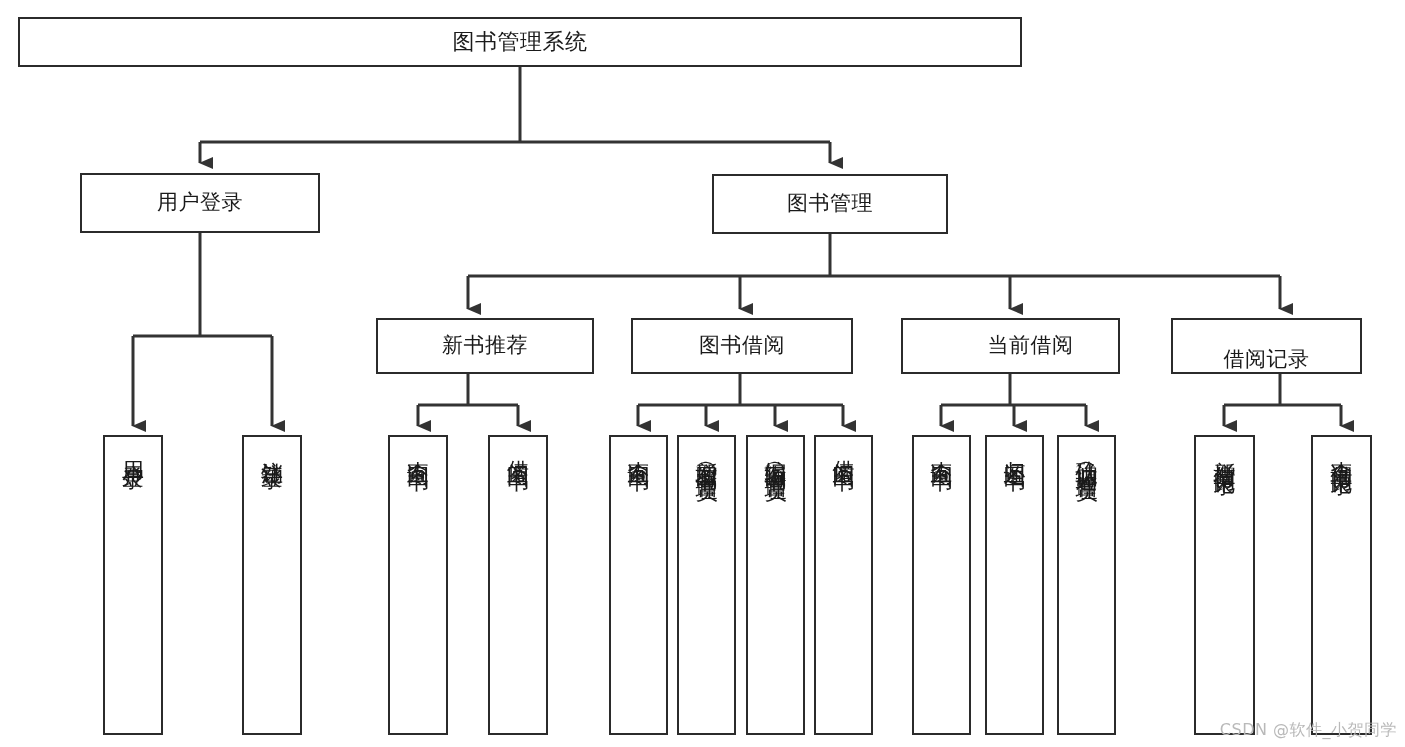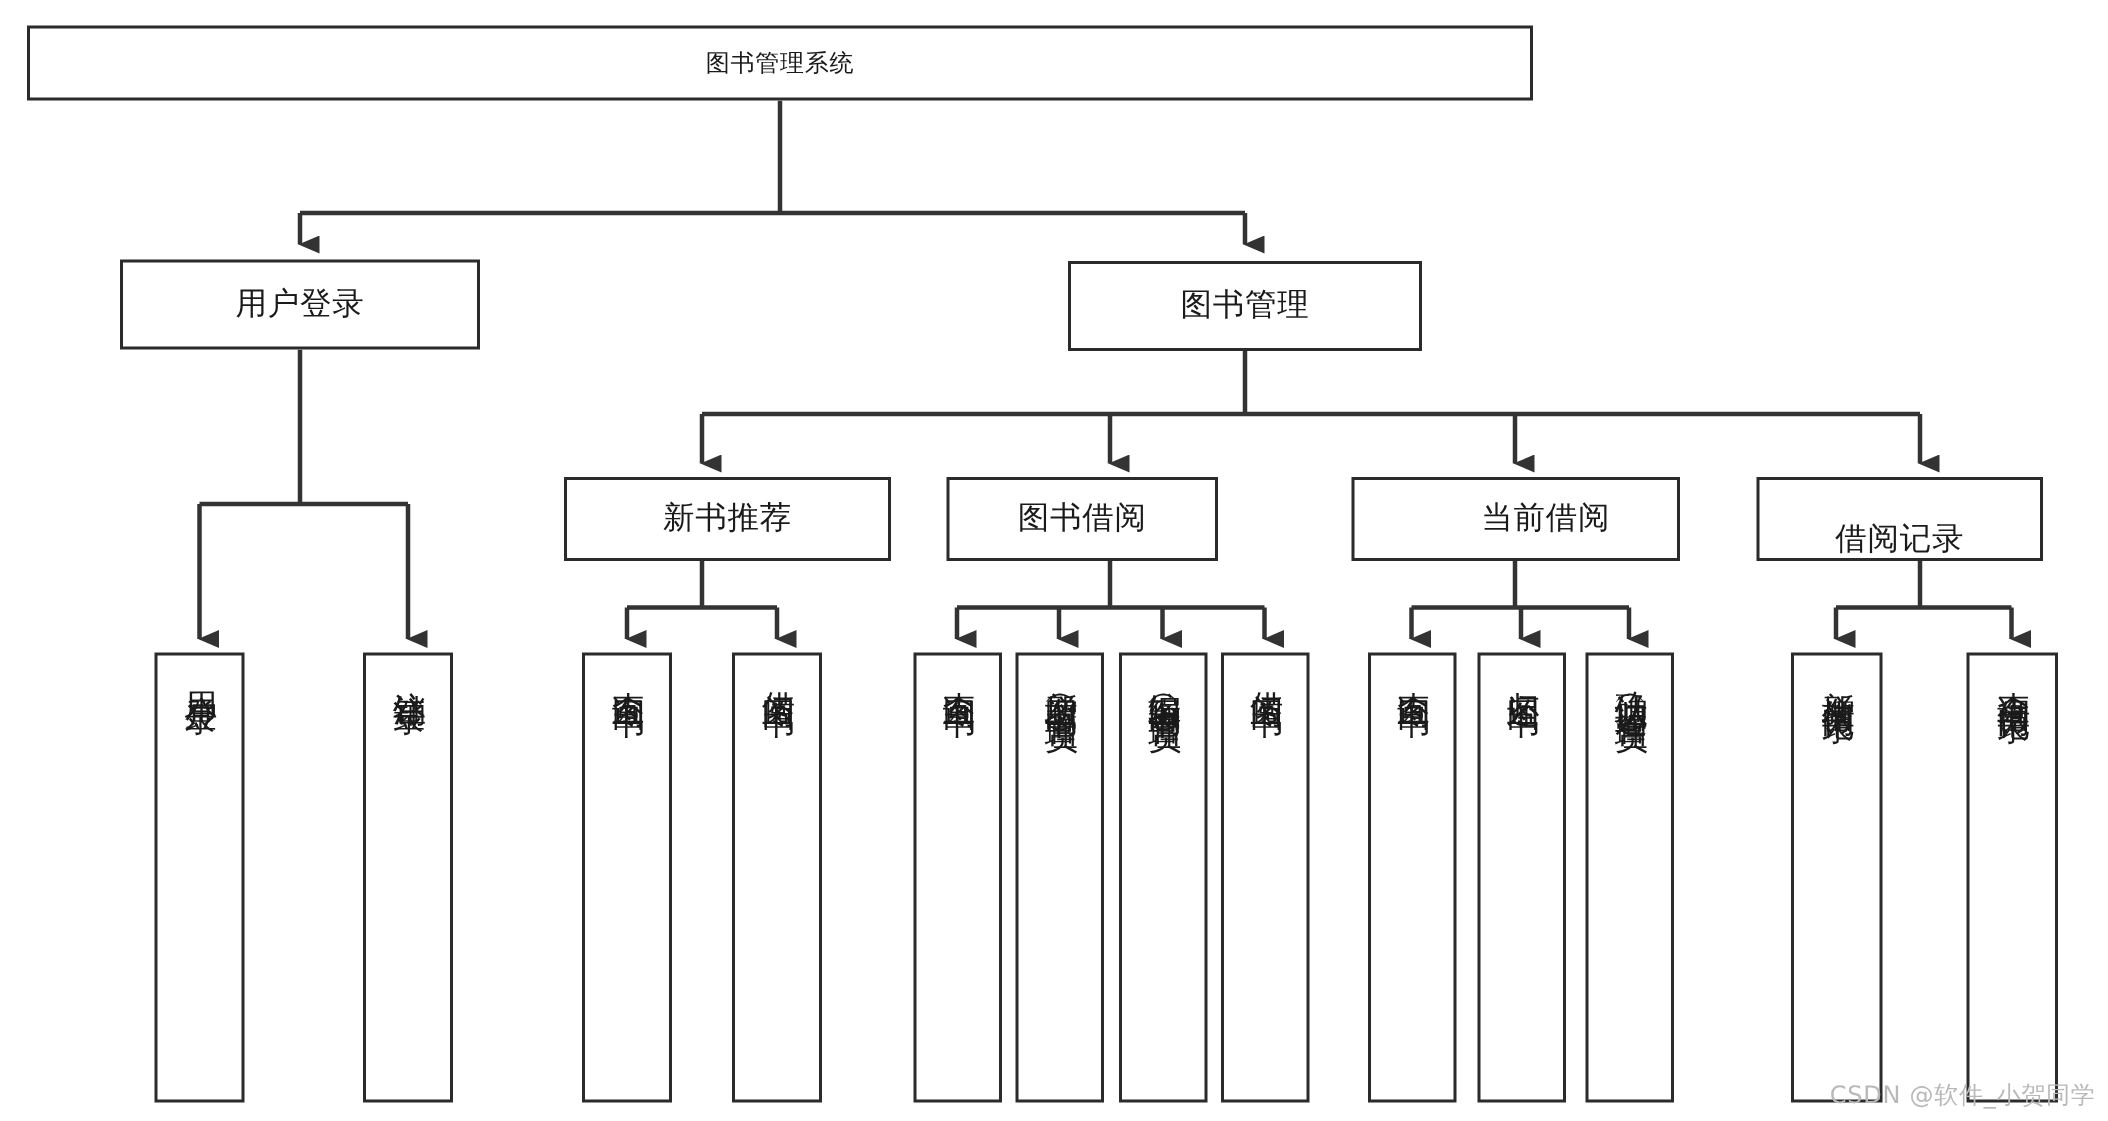--- a/index.html
+++ b/index.html
@@ -42,21 +42,21 @@
     text-align: center;
     line-height: 1.12;
     letter-spacing: 0.5px;
   }
   
   .node.horiz .node-label {
     font-size: 21px;
     white-space: nowrap;
   }
   .node.root .node-label {
-    font-size: 16px;
+    font-size: 22px;
     text-align: right;
   }
   
   .node.vert {
     padding: 6px 2px;
     align-items: flex-start;
     justify-content: center;
   }
   .node.vert .node-label {
     writing-mode: vertical-rl;
@@ -143,21 +143,21 @@
   </div>
 
   <div class="node horiz" style="left:712px; top:174px; width:236px; height:60px;">
     <span class="node-label">图书管理</span>
   </div>
 
   <div class="node horiz" style="left:360px; top:318px; width:218px; height:56px;margin-left:16px;">
     <span class="node-label">新书推荐</span>
   </div>
 
-  <div class="node horiz" style="left:631px; top:318px; width:181px; height:56px;">
+  <div class="node horiz" style="left:631px; top:318px; width:222px; height:56px;">
     <span class="node-label">图书借阅</span>
   </div>
 
   <div class="node horiz" style="left:901px; top:318px; width:219px; height:56px;padding-left:40px;">
     <span class="node-label">当前借阅</span>
   </div>
 
   <div class="node horiz" style="left:1171px; top:318px; width:191px; height:56px;align-items:flex-end;">
     <span class="node-label">借阅记录</span>
   </div>

